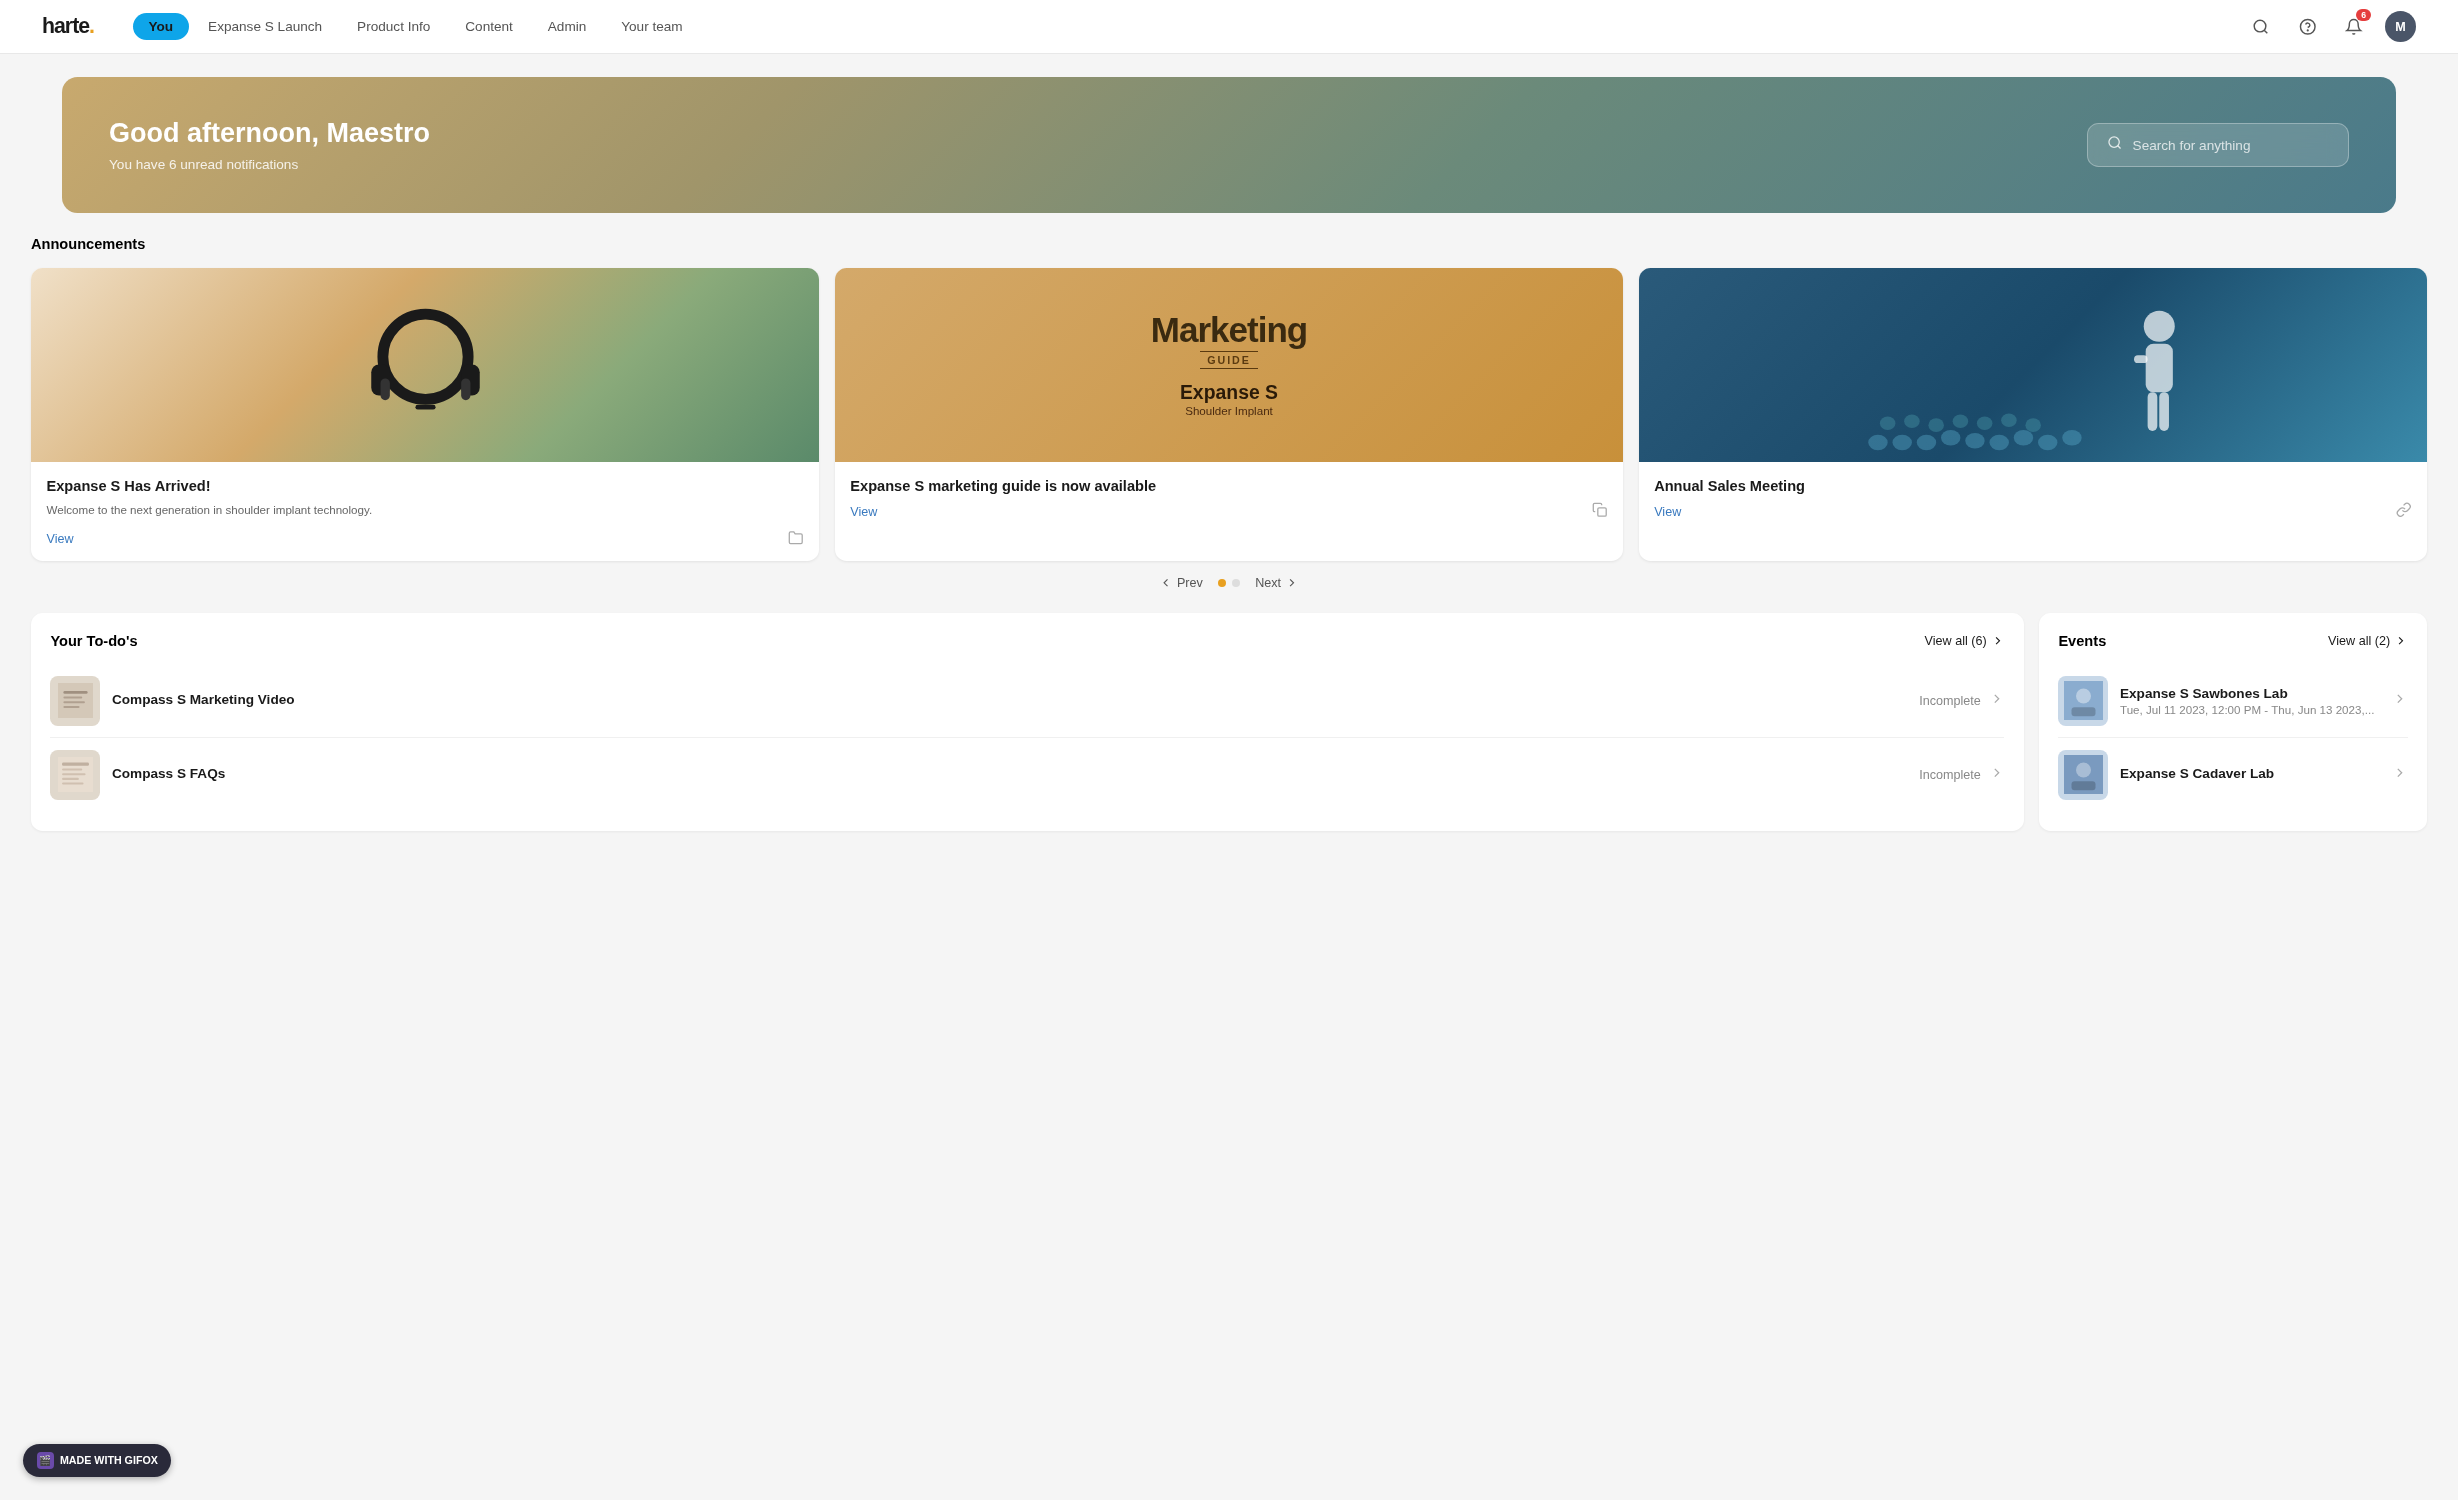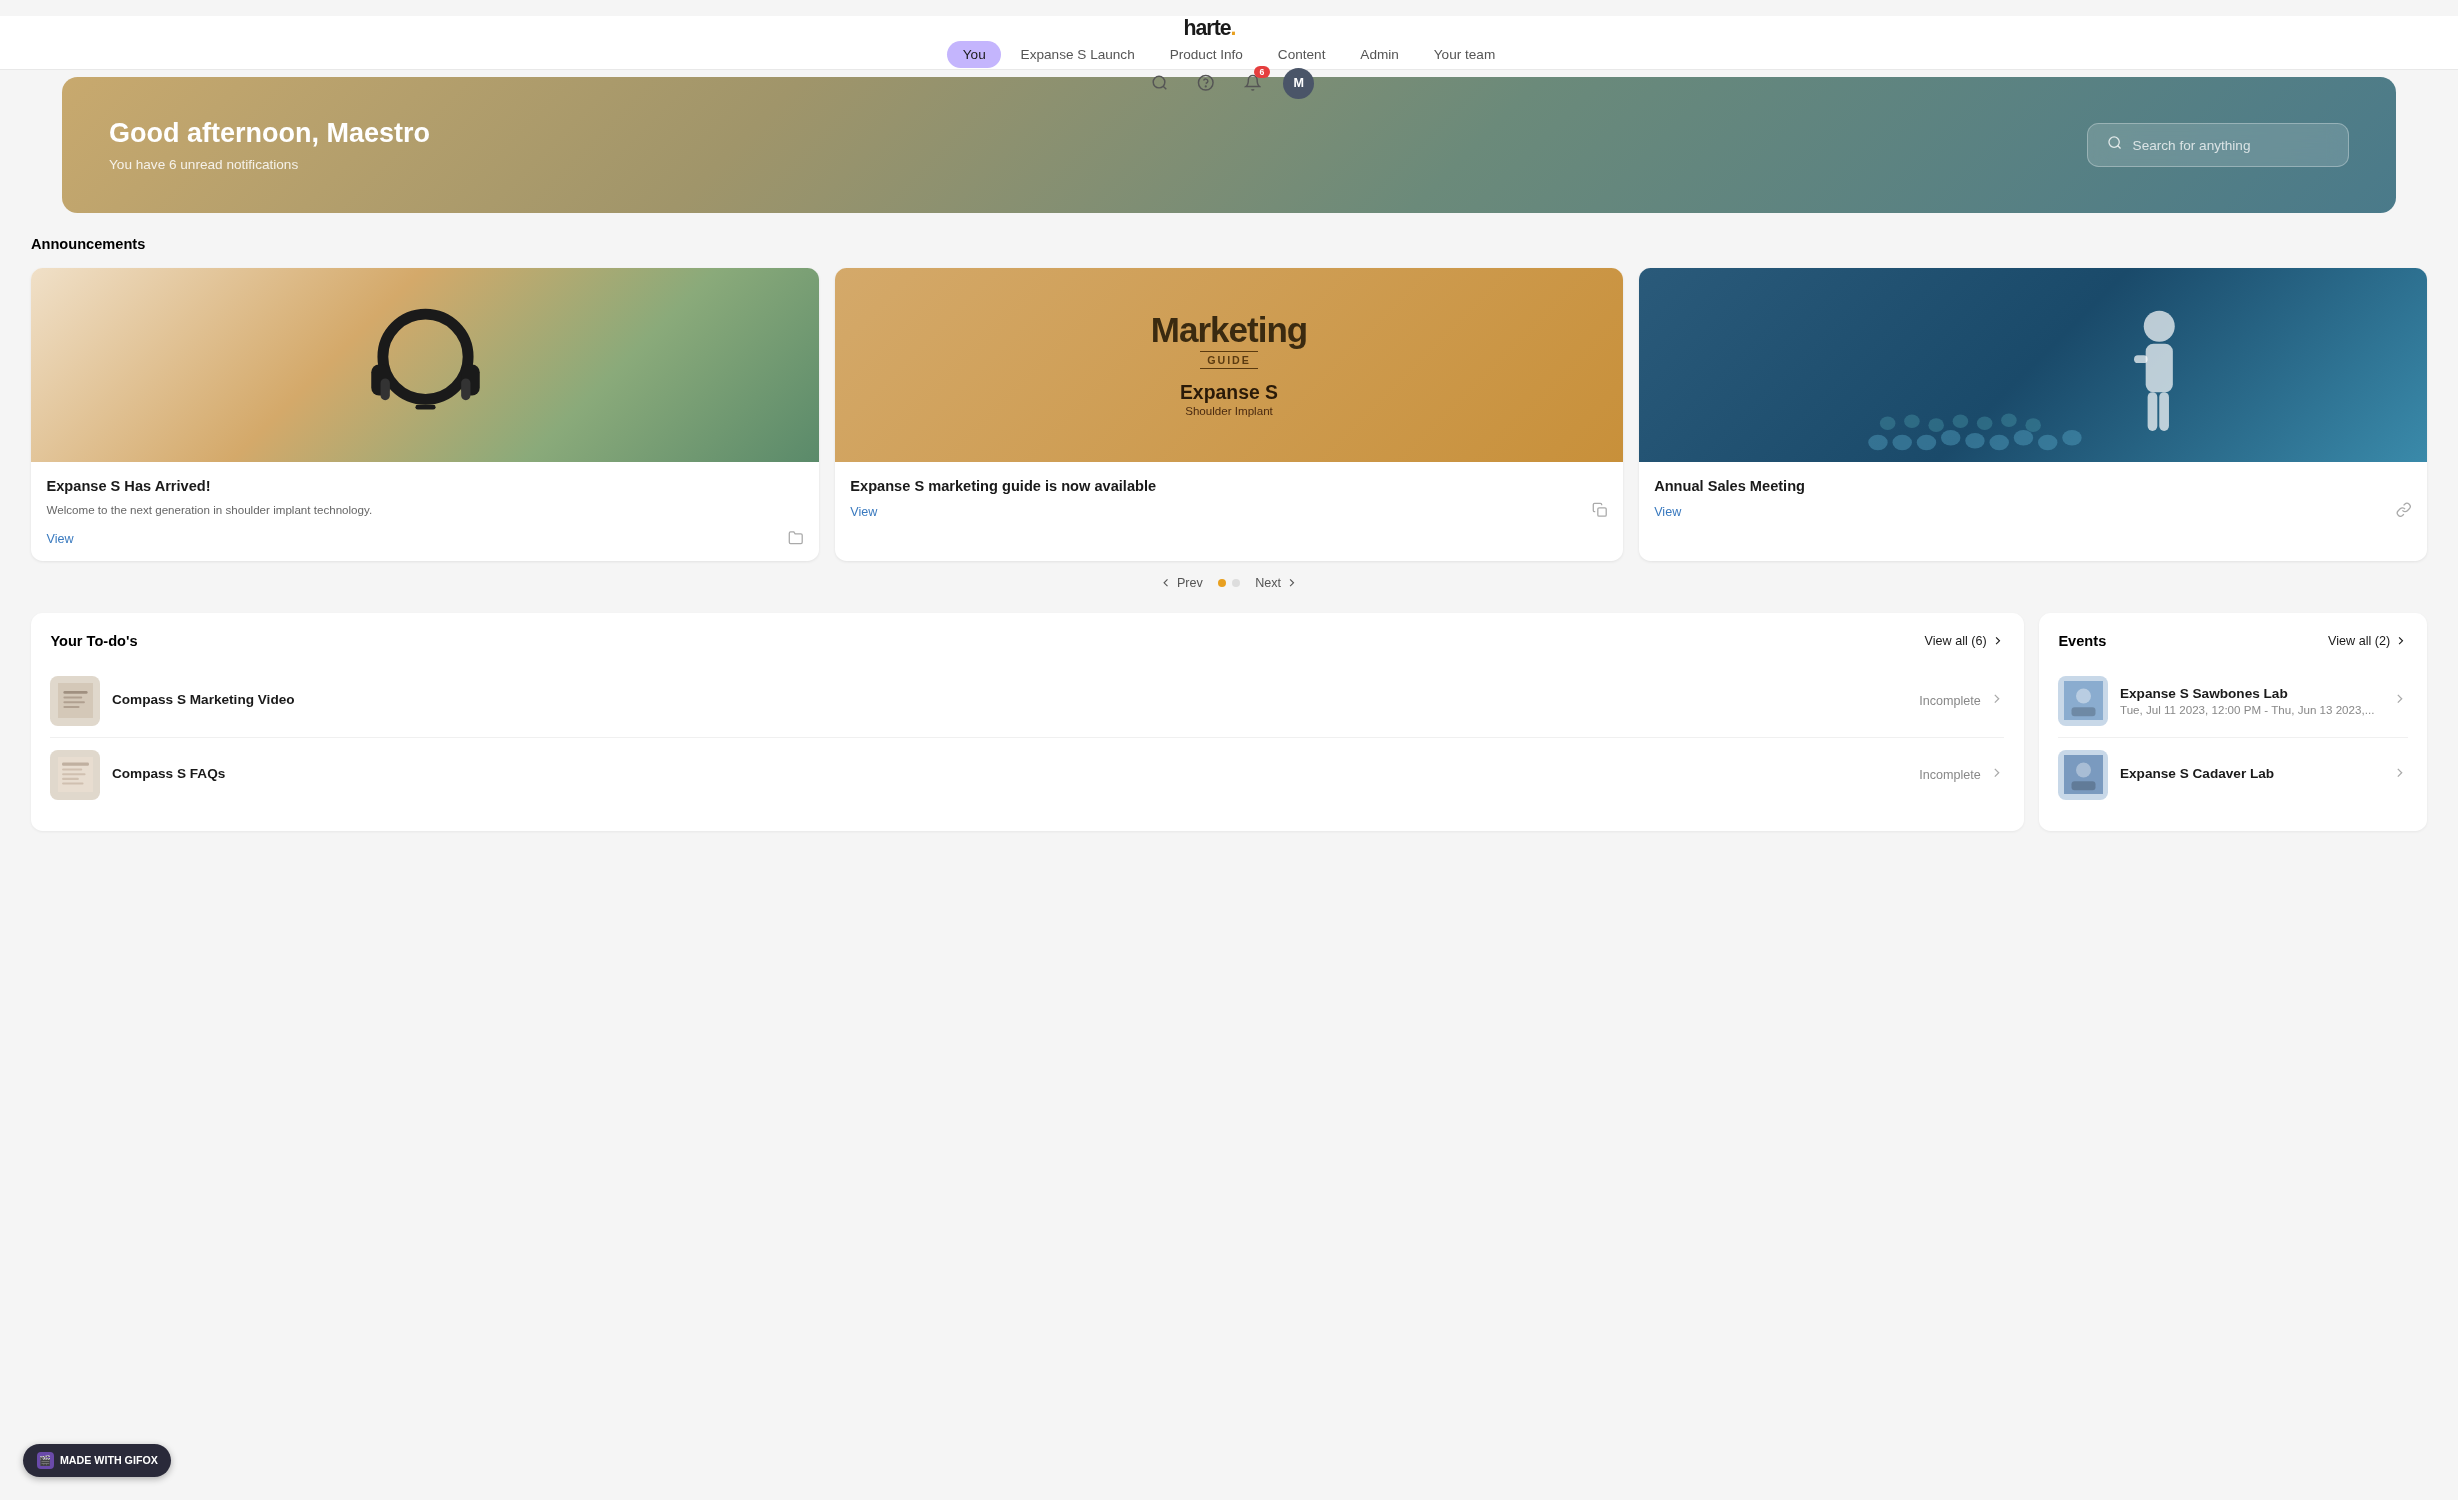--- a/index.html
+++ b/index.html
@@ -1,24 +1,24 @@
 <!DOCTYPE html>
 <html><head>
   <meta charset="utf-8">
   <style>
     * { margin: 0; padding: 0; box-sizing: border-box; }
     body { font-family: -apple-system, BlinkMacSystemFont, 'Segoe UI', Helvetica, Arial, sans-serif; background: #f5f5f5; color: #1a1a1a; }
 
     
-    .nav { background: #fff; display: flex; align-items: center; padding: 0 42px; height: 54px; border-bottom: 1px solid #e8e8e8; position: sticky; top: 16px; z-index: 100; flex-direction: column; }
+    .nav { background: #fff; display: flex; align-items: center; padding: 0 42px; height: 54px; border-bottom: 1px solid #e8e8e8; position: sticky; top: 0; z-index: 100; }
     .nav-logo { font-size: 21.3px; font-weight: 800; color: #1a1a1a; margin-right: 39px; letter-spacing: -1px; }
     .nav-logo span { color: #e8a020; }
     .nav-items { display: flex; align-items: center; gap: 3.9px; flex: 1; }
     .nav-item { padding: 5.8px 15.5px; border-radius: 19.4px; font-size: 13.6px; cursor: pointer; color: #555; font-weight: 500; }
-    .nav-item.active { background: #c4b5fd; color: #1a1a1a; font-weight: 400; }
+    .nav-item.active { background: #0ea5e9; color: #1a1a1a; font-weight: 700; }
     .nav-actions { display: flex; align-items: center; gap: 15.5px; }
     .nav-icon { width: 31px; height: 31px; display: flex; align-items: center; justify-content: center; cursor: pointer; color: #555; font-size: 17.5px; }
     .nav-bell { position: relative; }
     .nav-badge { position: absolute; top: -1.9px; right: -1.9px; background: #e53e3e; color: #fff; font-size: 8.7px; font-weight: 700; border-radius: 9.7px; padding: 1px 3.9px; min-width: 15.5px; text-align: center; }
     .nav-avatar { width: 31px; height: 31px; border-radius: 50%; background: #4a5568; color: #fff; display: flex; align-items: center; justify-content: center; font-size: 12.6px; font-weight: 700; cursor: pointer; }
 
     
     .hero { margin: 0 31px 23px; border-radius: 15.5px; overflow: hidden; background: linear-gradient(135deg, #c8a96e 0%, #a0956a 30%, #6b8a7a 60%, #4a7a8a 100%); padding: 39px 47px; display: flex; align-items: center; justify-content: space-between; min-height: 136px; }
     .hero-text h1 { font-size: 27px; font-weight: 700; color: #fff; margin-bottom: 7.8px; }
     .hero-text p { font-size: 13.6px; color: rgba(255,255,255,0.85); }

